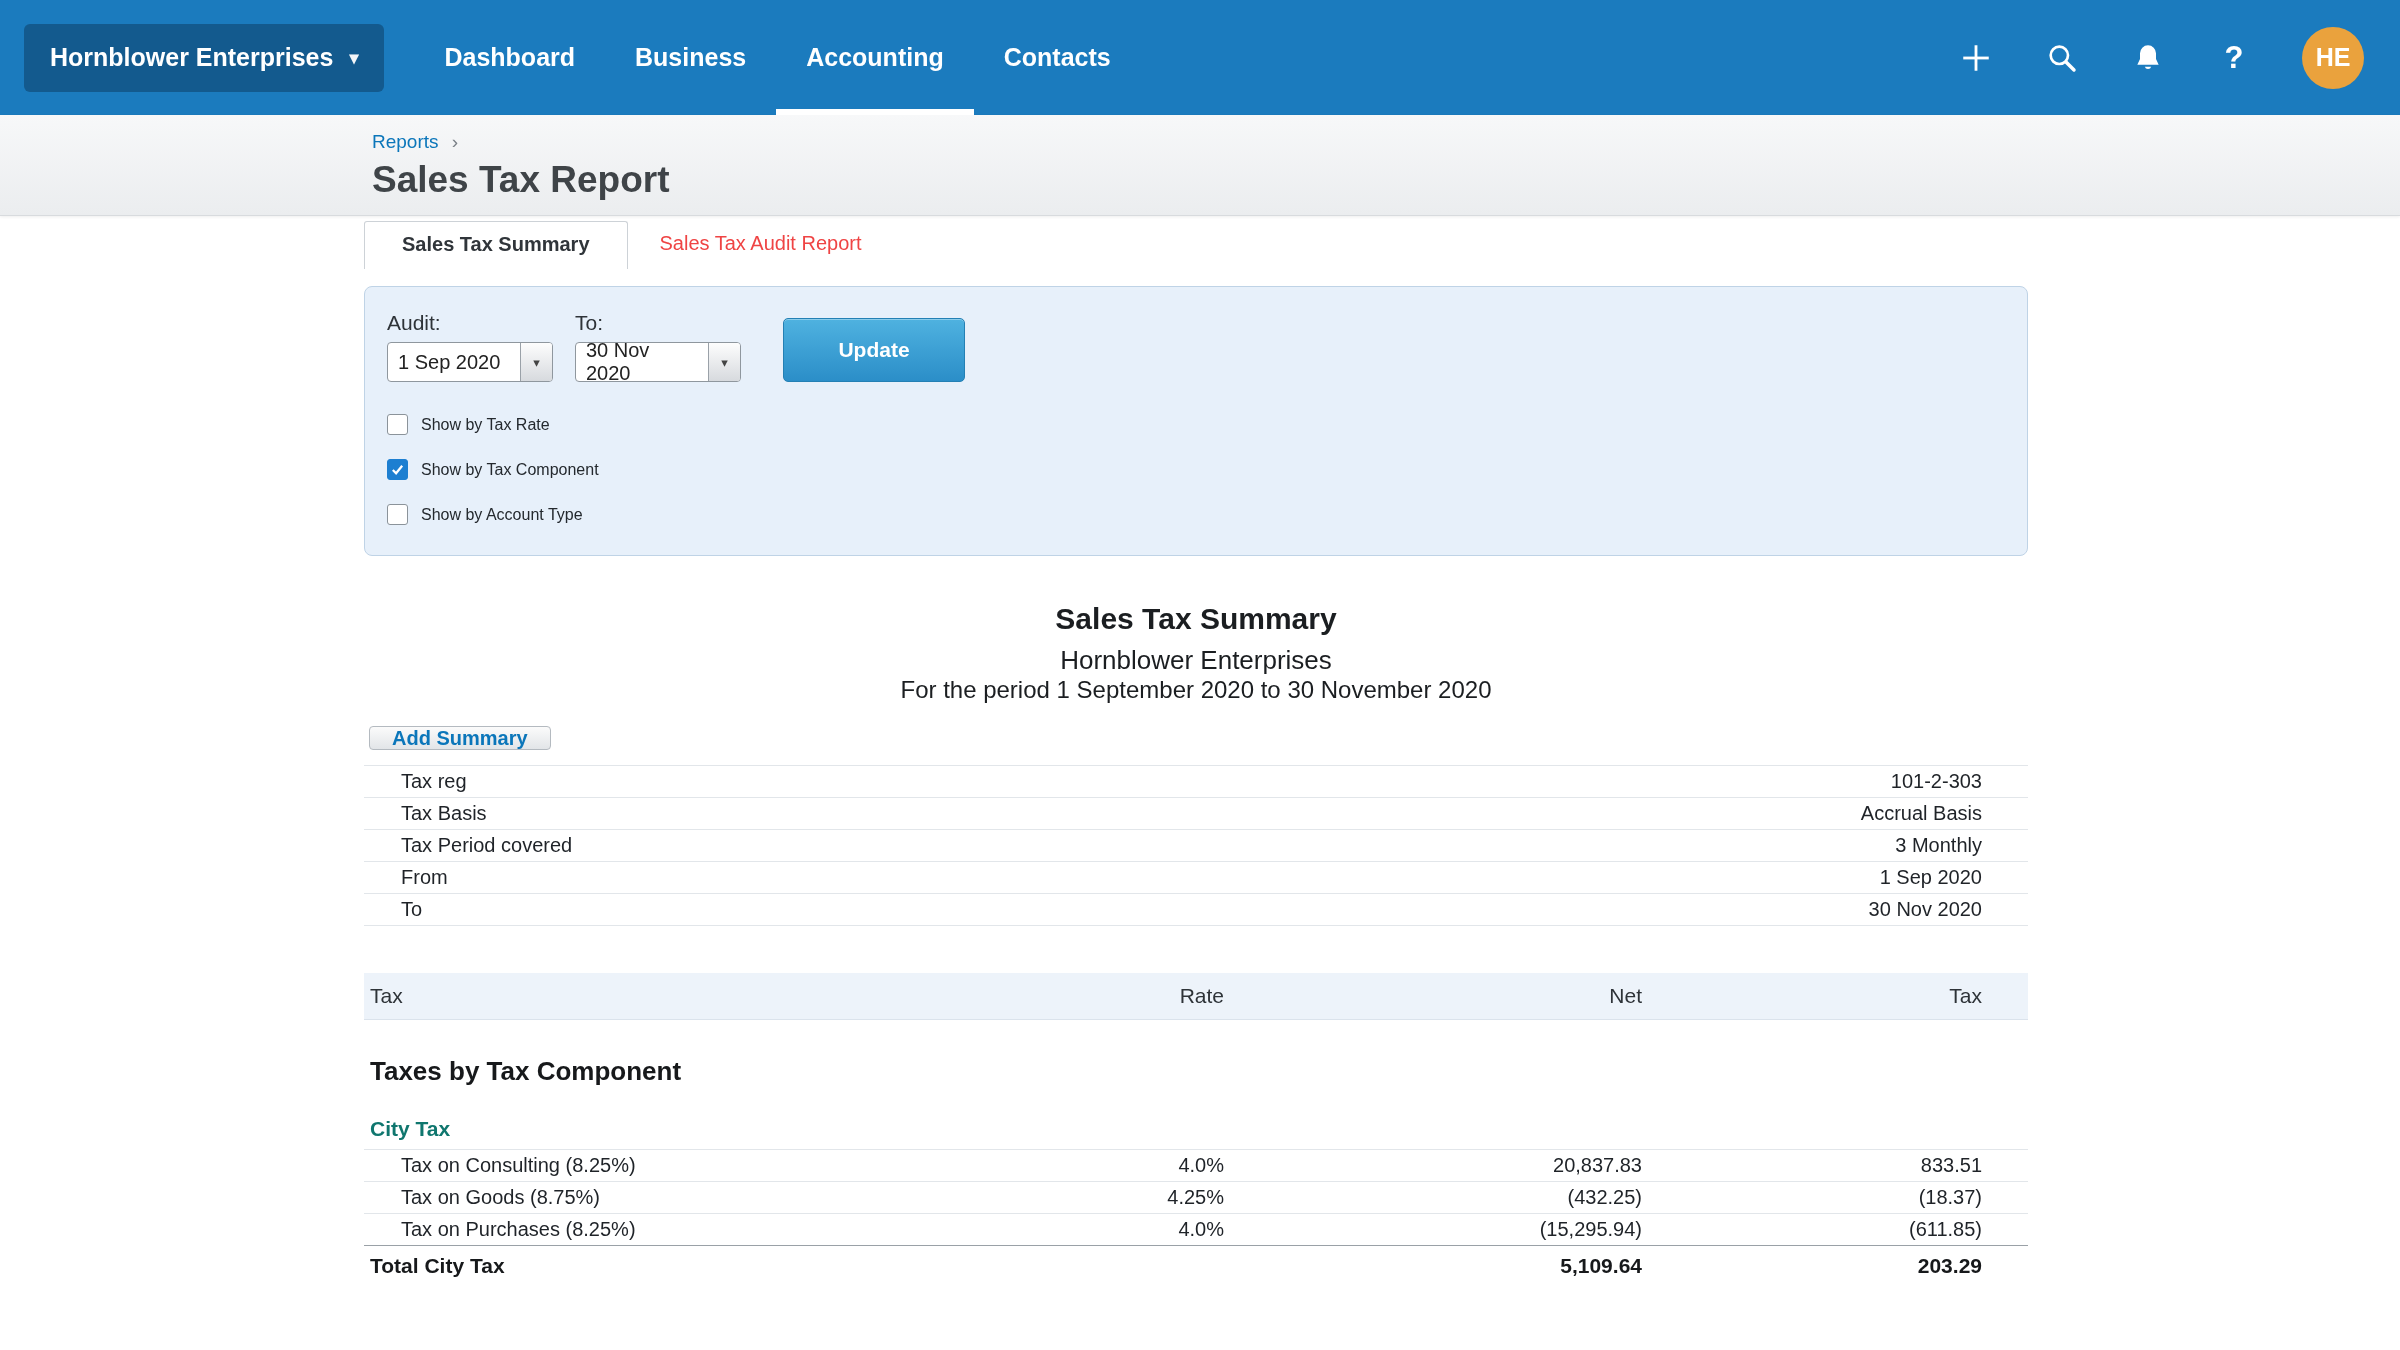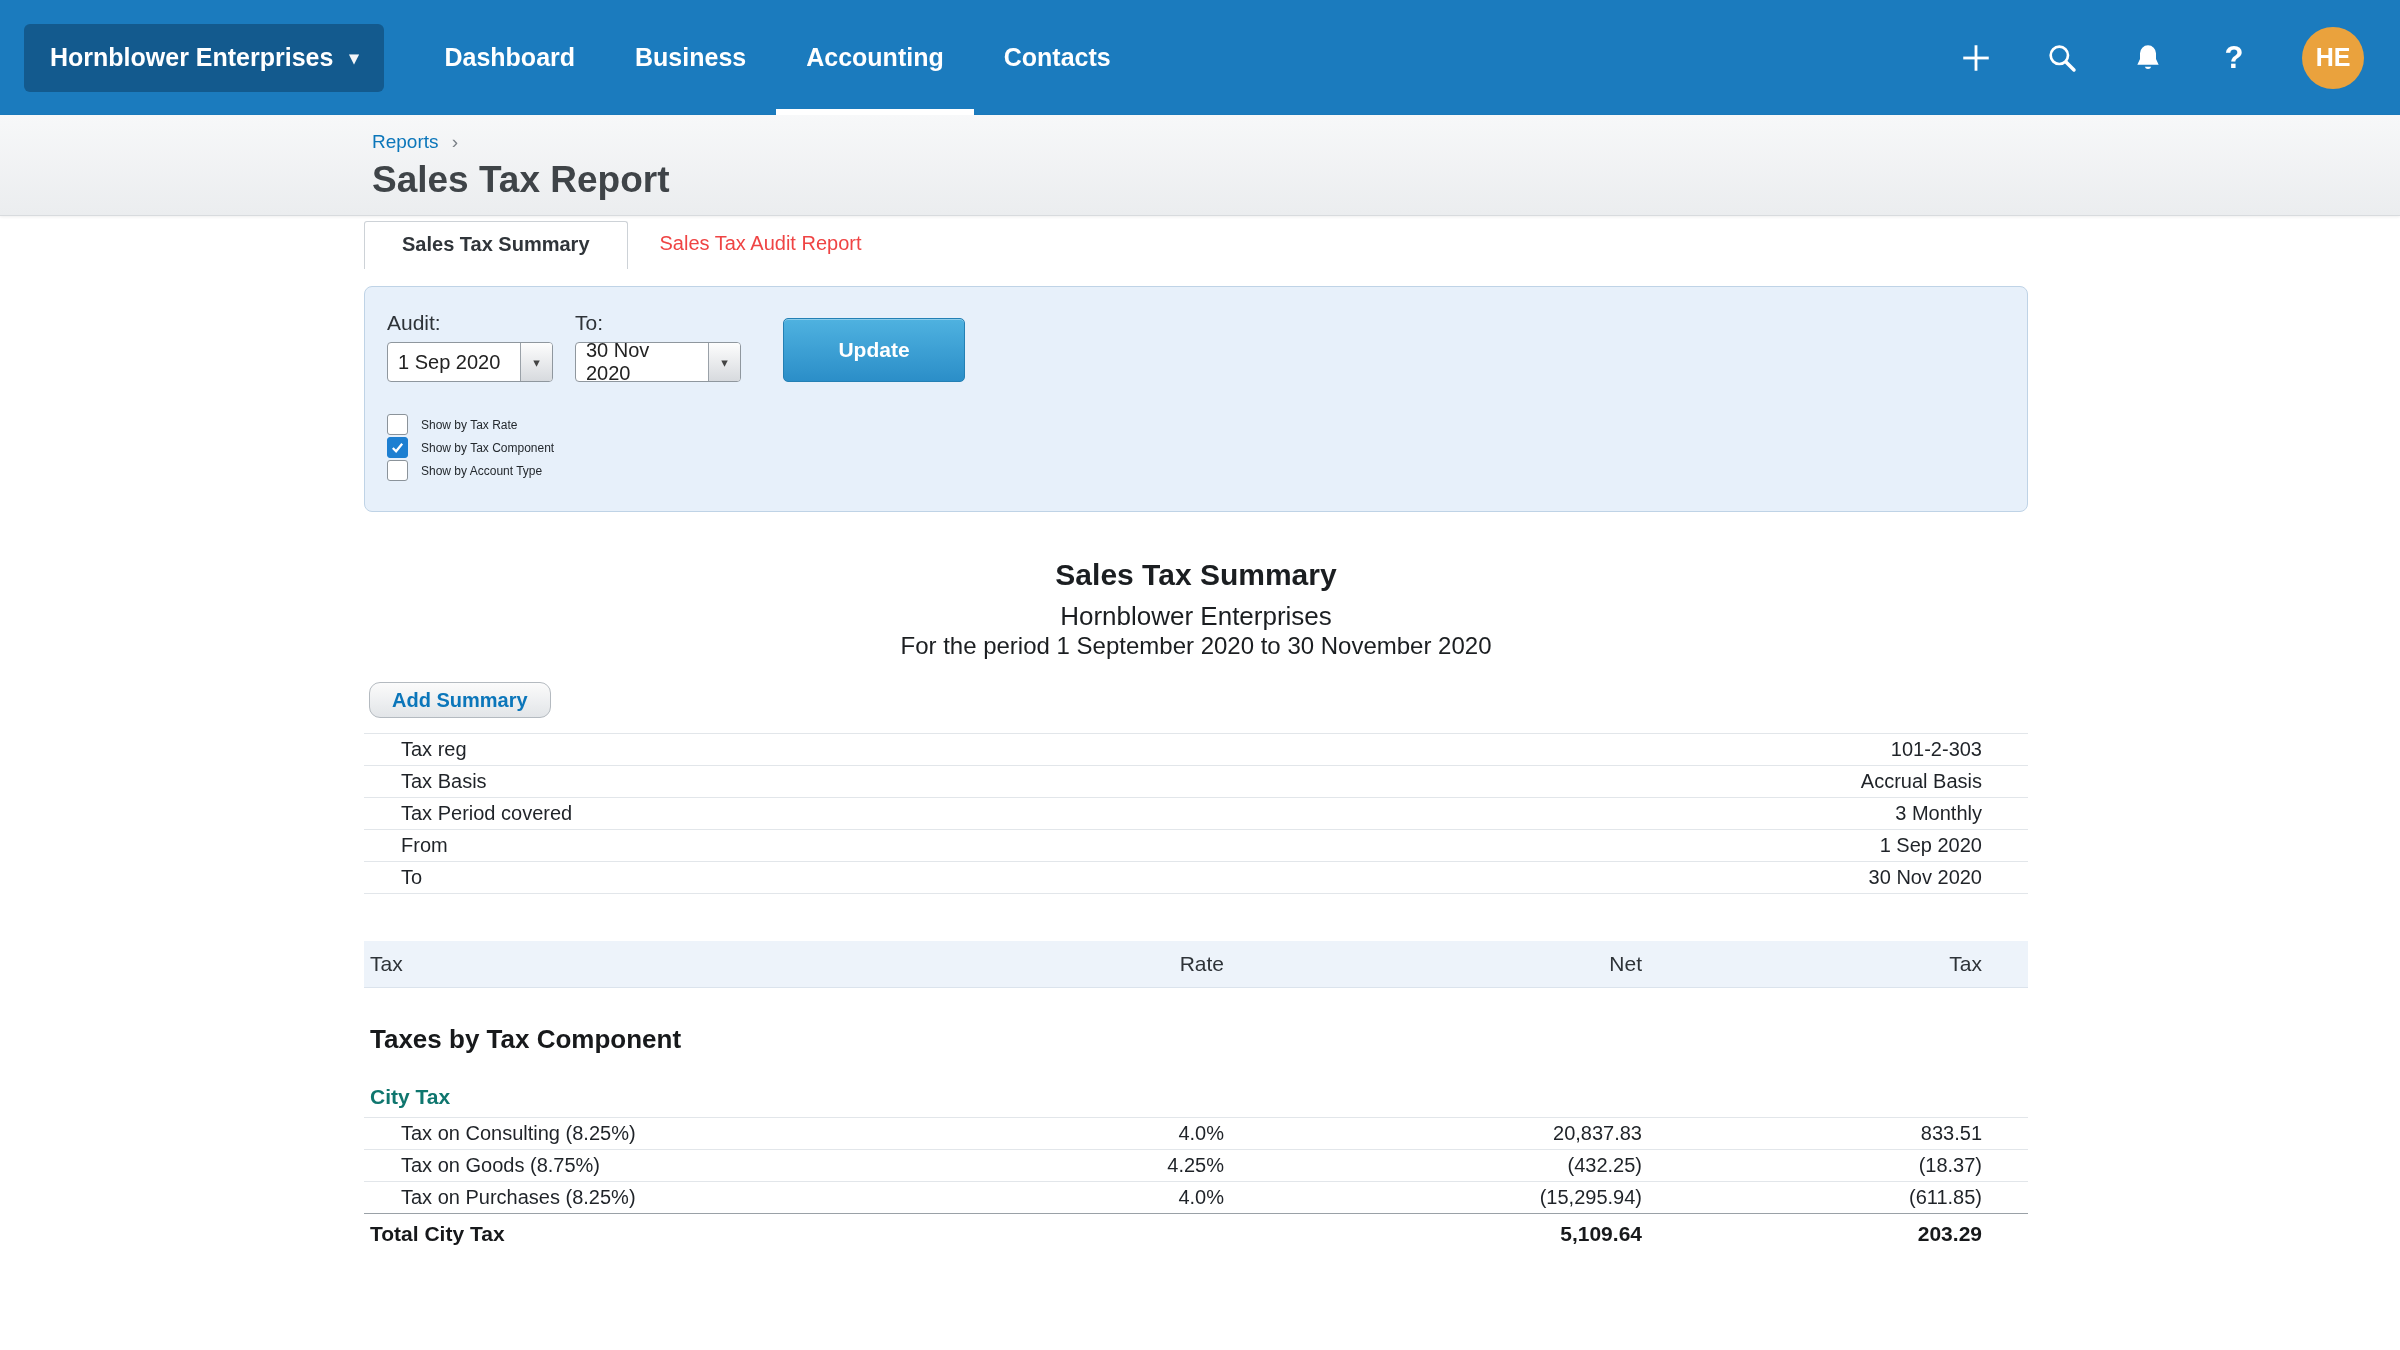--- a/index.html
+++ b/index.html
@@ -89,40 +89,40 @@
   }
   .update-btn {
     min-width:182px; height:64px; margin-left:20px;
     background:linear-gradient(#4fb2e0,#2b8ec8);
     border:1px solid #2480b4; border-radius:5px;
     box-shadow:inset 0 1px 0 rgba(255,255,255,.35);
     color:#fff; font-weight:700; font-size:21px; cursor:pointer;
     font-family:"Liberation Sans", sans-serif;
   }
   .checks { margin-top:32px; }
-  .check-row { display:flex; align-items:center; gap:13px; margin-top:2px; font-size:12px; color:#24292e; cursor:pointer; }
+  .check-row { display:flex; align-items:center; gap:13px; margin-top:24px; font-size:16px; color:#24292e; cursor:pointer; }
   .checkbox {
     width:21px; height:21px; background:#fff;
     border:1px solid #8b939a; border-radius:3px;
     display:flex; align-items:center; justify-content:center;
   }
   .checkbox svg { display:none; }
   .checkbox.checked { background:#1d7fd1; border-color:#1d7fd1; }
   .checkbox.checked svg { display:block; }
 
   
   .report-head { text-align:center; margin-top:46px; color:#1b1e21; }
   .report-title { font-size:30px; font-weight:700; }
   .report-company { font-size:26px; margin-top:9px; }
   .report-period { font-size:24px; }
 
   .add-summary {
-    margin:22px 0 0 5px; height:36px; padding:0 22px;
+    margin:22px 0 0 5px; height:24px; padding:0 22px;
     background:linear-gradient(#fbfbfb,#e2e5e8);
-    border:1px solid #b4bac0; border-radius:11px;
+    border:1px solid #b4bac0; border-radius:4px;
     color:#0b76ba; font-weight:700; font-size:20px; cursor:pointer;
     font-family:"Liberation Sans", sans-serif;
   }
 
   .meta-table { margin-top:15px; }
   .meta-row {
     display:grid; grid-template-columns:1fr auto;
     padding:5px 46px 5px 37px;
     border-top:1px solid #e2e6ea;
     font-size:20px; color:#1f2328; line-height:21px;

